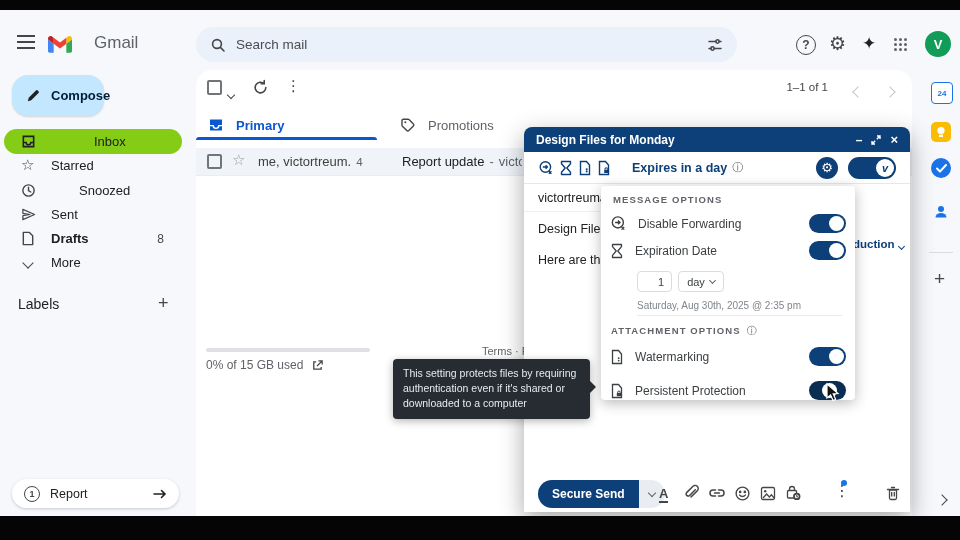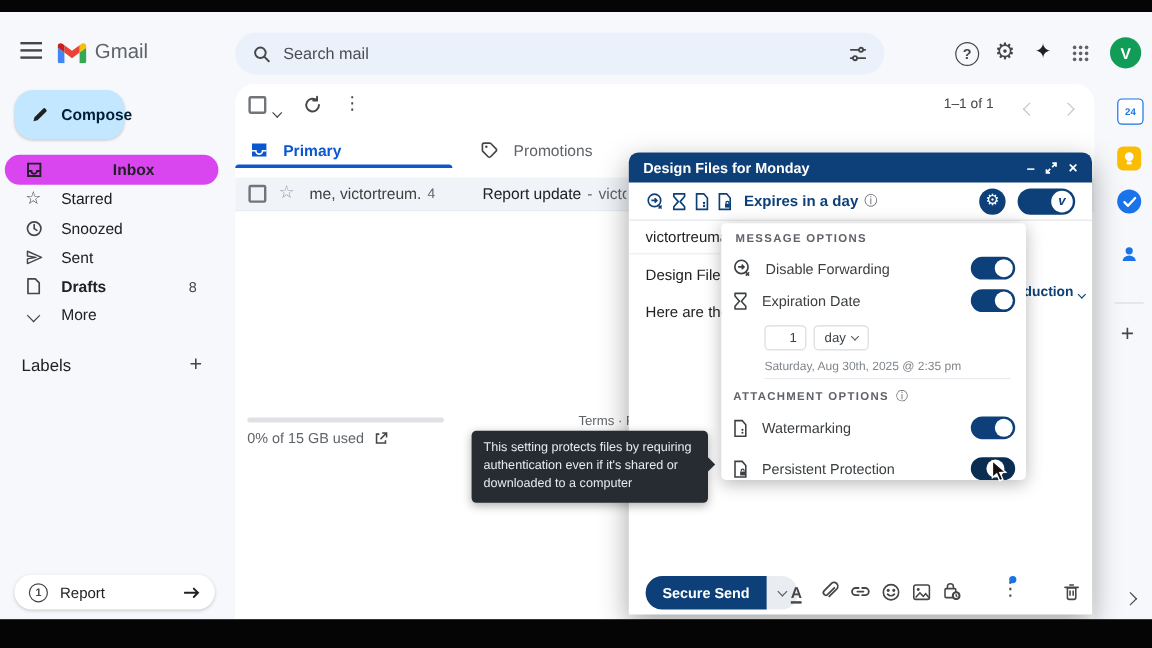--- a/index.html
+++ b/index.html
@@ -11,21 +11,21 @@
   svg{display:block;}
   .bar{position:absolute;left:0;width:960px;background:#050505;z-index:90;}
   .glyph{font-family:"DejaVu Sans",sans-serif;line-height:1;}
   
   .tgl{position:relative;border-radius:11px;background:#0d4078;}
   .tgl .k{position:absolute;top:2px;border-radius:50%;background:#fff;}
   
   .nav-item{left:4px;width:178px;height:25px;border-radius:13px;display:flex;align-items:center;padding-left:17px;box-sizing:border-box;color:#202124;font-size:13px;}
   .nav-item .nic{width:16px;margin-right:14px;color:#444746;}
   .nav-item .cnt{margin-left:auto;padding-right:18px;font-size:12px;color:#444746;}
-  .nav-item.active{background:#d946ef;font-weight:700;gap:44px;}
+  .nav-item.active{background:#84cc16;font-weight:400;gap:44px;}
   .chev{display:inline-block;width:7px;height:7px;border-right:1.6px solid currentColor;border-bottom:1.6px solid currentColor;}
   .chev.r{transform:rotate(-45deg);} .chev.l{transform:rotate(135deg);} .chev.d{transform:rotate(45deg);}
   .dotgrid{width:15px;height:15px;display:grid;grid-template-columns:repeat(3,1fr);grid-template-rows:repeat(3,1fr);}
   .dotgrid i{width:3px;height:3px;border-radius:50%;background:#5f6368;margin:auto;}
   .cb{box-sizing:border-box;width:15px;height:15px;border:2px solid #70757a;border-radius:2px;background:#fff;}
   .panel-row-icon{color:#3c4043;}
   .sec-label{font-size:9.5px;font-weight:700;letter-spacing:1.1px;color:#5f6368;}
   .ptoggle{width:37px;height:19px;}
   .ptoggle .k{width:15px;height:15px;right:2px;}
 </style>
@@ -43,21 +43,21 @@
     <div class="a f" style="left:48px;top:33px;gap:7px;">
       <span>
         <svg width="24" height="19" viewBox="0 0 52 40">
           <path d="M3.6 40h8.7V20.7L0 11.5v24.9C0 38.4 1.6 40 3.6 40z" fill="#4285f4"></path>
           <path d="M39.7 40h8.7c2 0 3.6-1.6 3.6-3.6V11.5l-12.3 9.2z" fill="#34a853"></path>
           <path d="M39.7 7.3v13.4L52 11.5V9.1c0-4.5-5.1-7-8.7-4.3z" fill="#fbbc04"></path>
           <path d="M12.3 20.7V7.3L26 17.6 39.7 7.3v13.4L26 31z" fill="#ea4335"></path>
           <path d="M0 9.1v2.4l12.3 9.2V7.3L8.7 4.8C5.1 2.1 0 4.6 0 9.1z" fill="#c5221f"></path>
         </svg>
       </span>
-      <span style="font-size:17px;color:#5f6368;">Gmail</span>
+      <span style="font-size:17px;color:#5f6368;margin-left:15px;">Gmail</span>
     </div>
 
     <div class="a f" style="left:196px;top:27px;width:541px;height:35px;background:#eaf1fb;border-radius:18px;padding:0 14px;box-sizing:border-box;">
       <span style="color:#444746;">
         <svg width="16" height="16" viewBox="0 0 16 16">
             <circle cx="7" cy="7" r="4.4" fill="none" stroke="currentColor" stroke-width="1.6"></circle>
             <path d="M10.4 10.4L14 14" stroke="currentColor" stroke-width="1.6" stroke-linecap="round"></path>
           </svg>
       </span>
       <span style="margin-left:10px;font-size:13.5px;color:#4a4d51;">Search mail</span>
@@ -109,21 +109,21 @@
           </svg>
         </span>
       <span>Inbox</span>
       <span class="cnt"></span>
     </div>
     <div class="a nav-item" style="top:153px;">
       <span class="nic glyph" style="font-size:15px;color:#444746;">☆</span>
       <span>Starred</span>
       <span class="cnt"></span>
     </div>
-    <div class="a nav-item" style="top:178px;">
+    <div class="a nav-item" style="top:178px;gap:28px;">
       <span class="nic">
           <svg width="15" height="15" viewBox="0 0 16 16">
             <circle cx="8" cy="8" r="6" fill="none" stroke="#444746" stroke-width="1.5"></circle>
             <path d="M8 4.5V8l2.4 1.6" fill="none" stroke="#444746" stroke-width="1.5" stroke-linecap="round"></path>
           </svg>
         </span>
       <span>Snoozed</span>
       <span class="cnt"></span>
     </div>
     <div class="a nav-item" style="top:202px;">
@@ -278,21 +278,21 @@
               <path d="M8.7 9.2v.01M8.7 11.6v.01" stroke-width="2" stroke-linecap="round"></path>
             </svg>
           </span>
         <span style="color:#0d4078;">
             <svg width="14" height="16" viewBox="0 0 14 16" fill="none" stroke="currentColor" stroke-width="1.4">
               <path d="M2.5 1.5h6L11.5 5v9.5h-9z"></path>
               <rect x="7.2" y="9.8" width="4" height="3.2" fill="currentColor" stroke="none"></rect>
               <path d="M8 9.8V9a1.2 1.2 0 012.4 0v.8" stroke-width="1.1"></path>
             </svg>
           </span>
-        <span class="f" style="gap:5px;margin-left:4px;">
+        <span class="f" style="gap:5px;margin-left:16px;">
           <span style="font-size:12.5px;font-weight:700;color:#0d4078;">Expires in a day</span>
           <span class="glyph" style="font-size:11px;color:#5f6368;">ⓘ</span>
         </span>
         <span style="margin-left:auto;display:flex;align-items:center;gap:10px;">
           <span class="f" style="width:22px;height:22px;border-radius:50%;background:#0d4078;justify-content:center;">
             <span class="glyph" style="color:#fff;font-size:13px;">⚙</span>
           </span>
           <span class="tgl" style="width:48px;height:22px;border-radius:11px;">
             <span class="k f" style="width:18px;height:18px;right:2px;justify-content:center;">
                 <span style="font-size:11px;font-weight:700;font-style:italic;color:#0d4078;">v</span>

